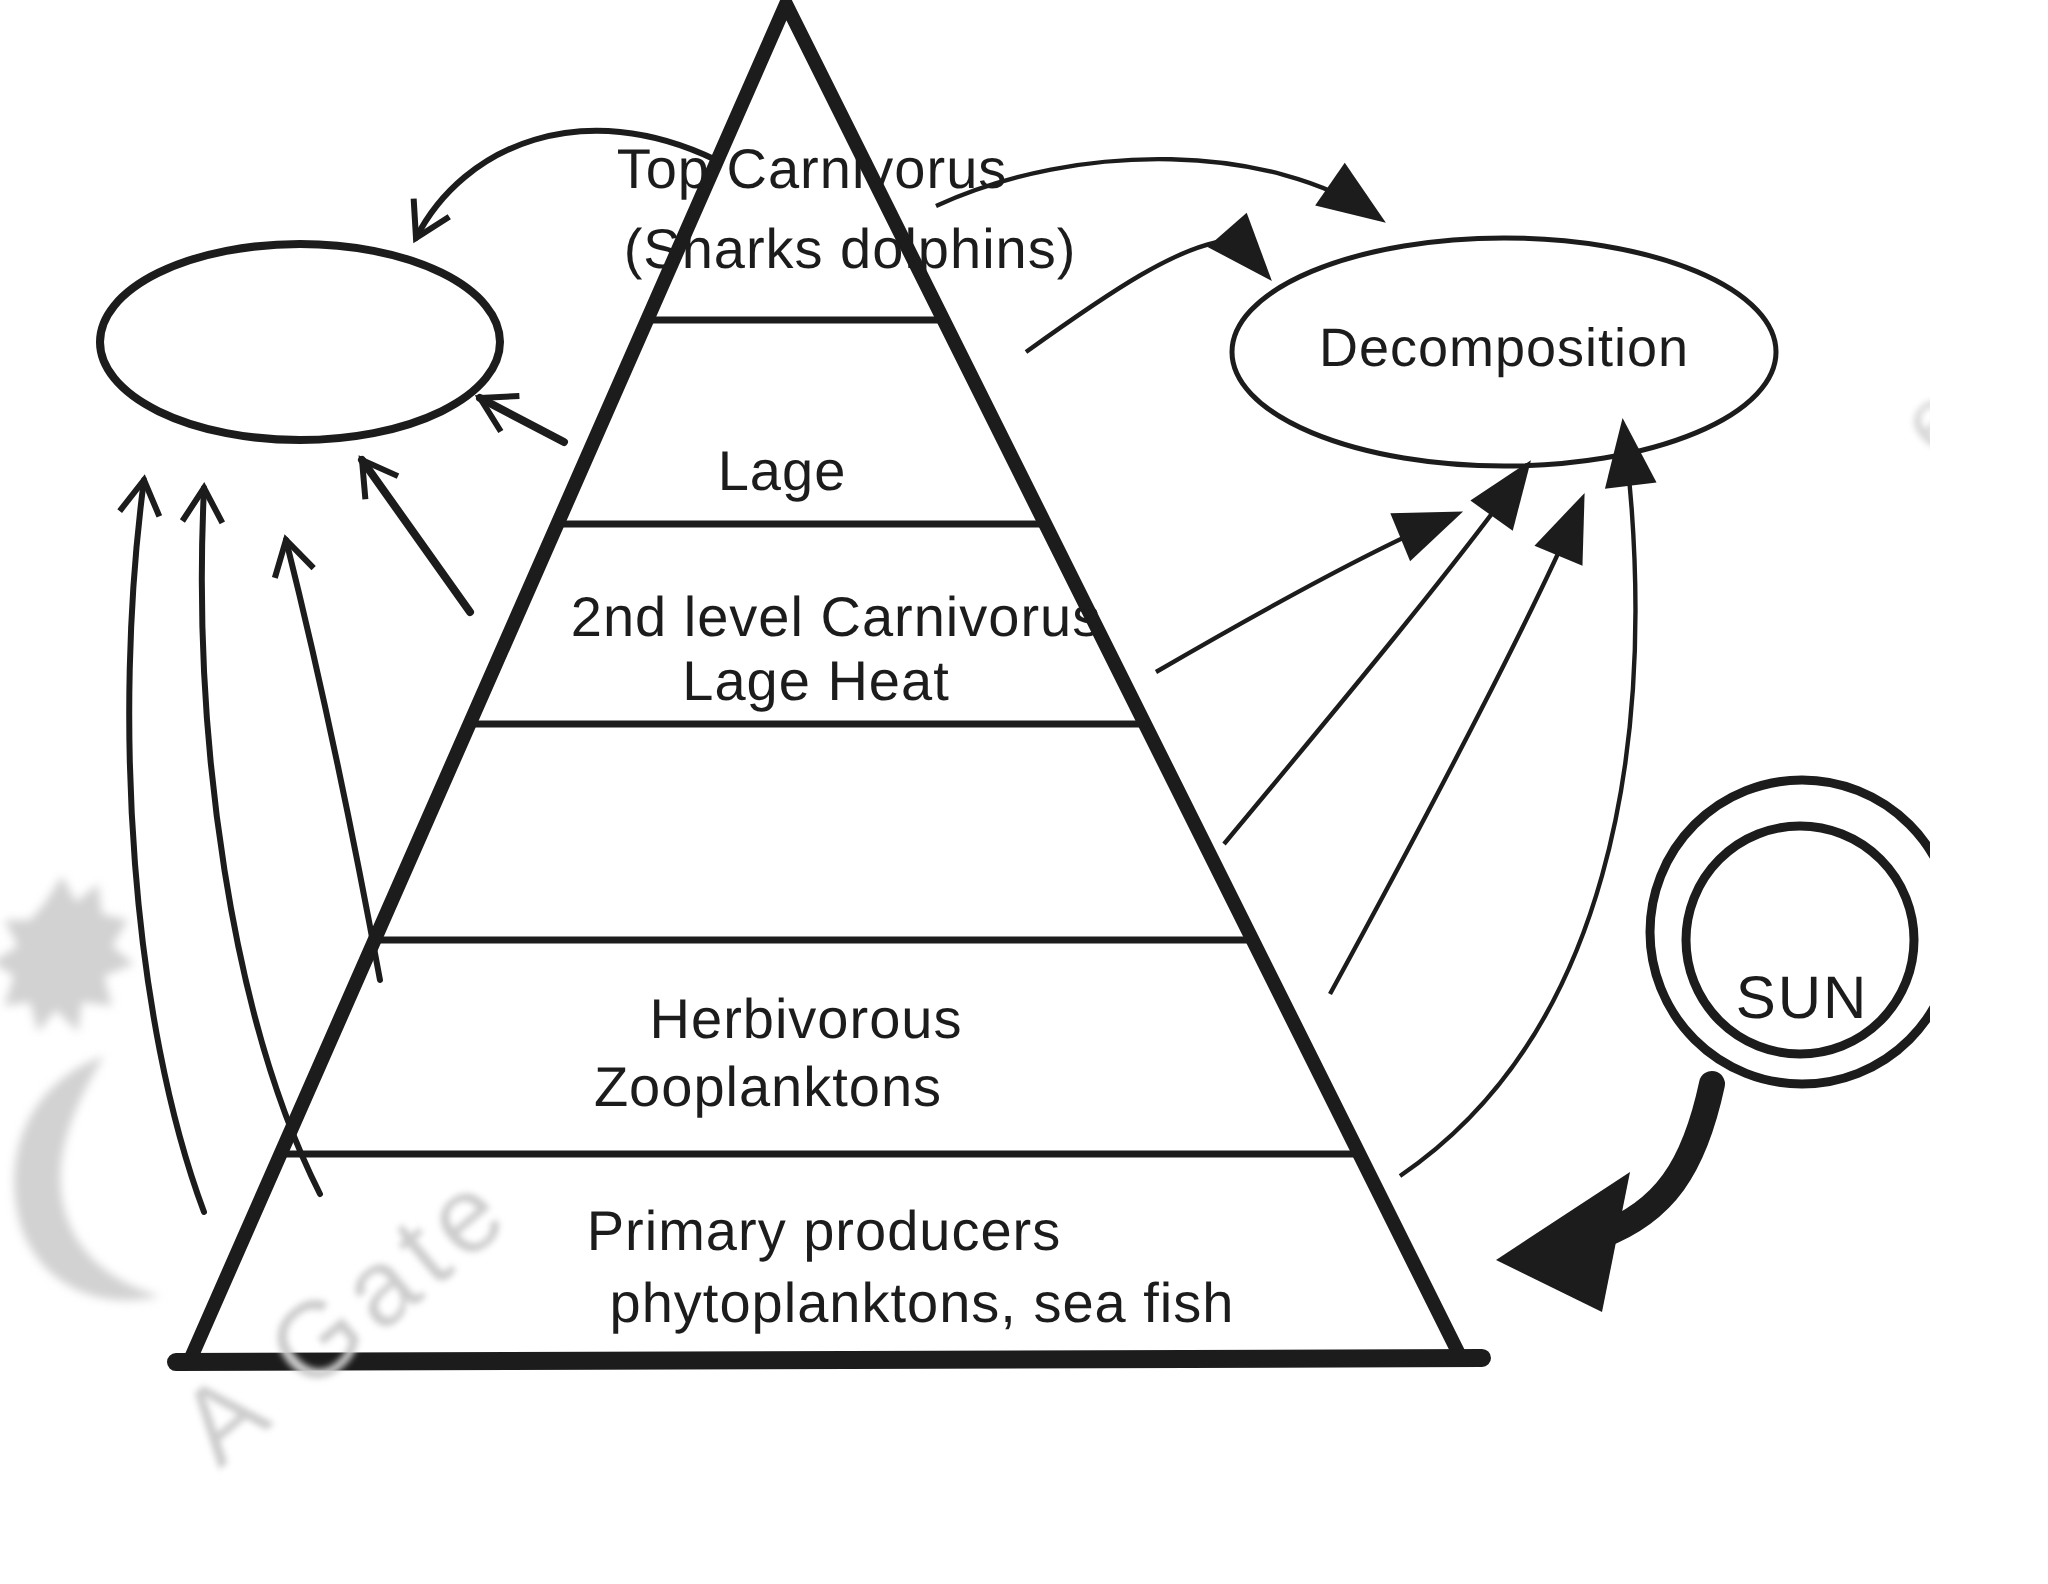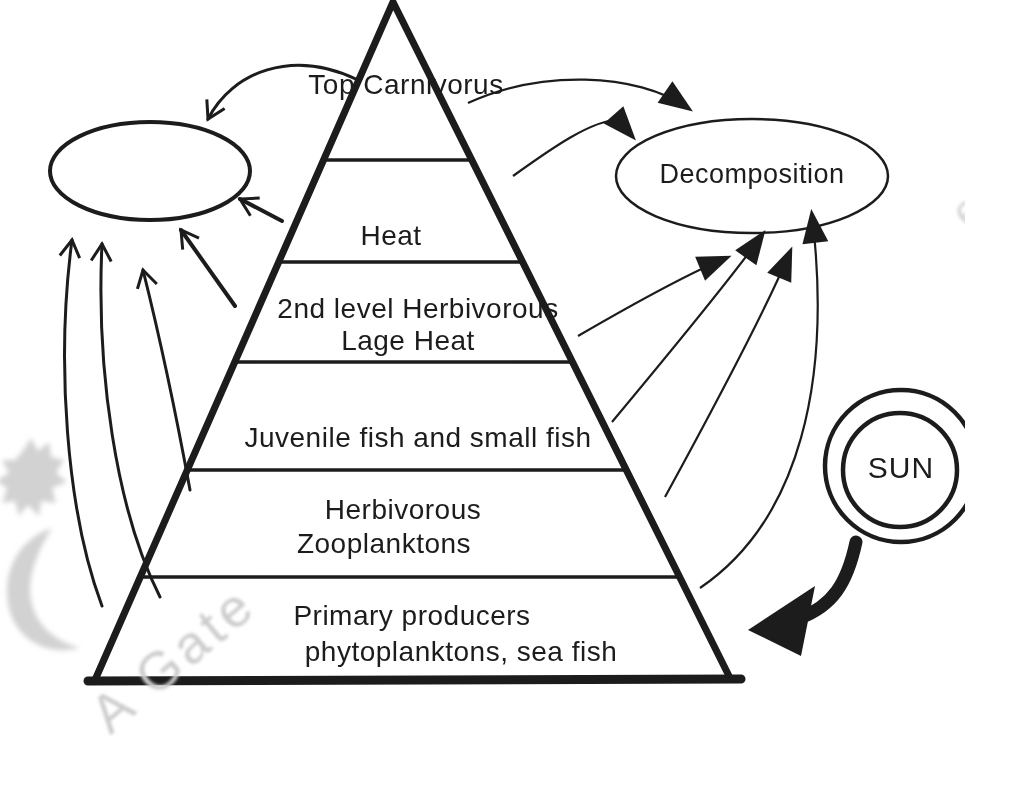--- a/index.html
+++ b/index.html
@@ -15,21 +15,21 @@
   .lbl{
     position:absolute;
     transform:translateX(-50%);
     white-space:nowrap;
     font-size:28px;
     line-height:1.05;
     color:#1c1c1c;
     letter-spacing:0.5px;
   }
   .node-lbl{font-size:27px;}
-  .sun-lbl{font-size:30px;letter-spacing:1px;}
+  .sun-lbl{font-size:30px;letter-spacing:1px;margin-top:32px;}
   .wm{
     position:absolute;
     color:#cccccc;
     filter:blur(1.5px);
     user-select:none;
   }
   .wm-gate{
     left:98px;top:690px;
     font-size:54px;letter-spacing:5px;
     transform:rotate(-40deg);
@@ -104,27 +104,27 @@
       <path d="M700,588 C800,520 832,380 812,215" marker-end="url(#mSolid)"></path>
     </g>
 
     <g>
       <path d="M856,542 C847,584 832,606 800,618" fill="none" stroke="#1c1c1c" stroke-width="13" stroke-linecap="round"></path>
       <polygon points="748,630 815,586 801,656" fill="#1c1c1c"></polygon>
     </g>
   </svg>
 
   <div class="lbl" style="left:406px;top:70px;">Top Carnivorus</div>
+  <div class="lbl" style="left:425px;top:110px;">(Sharks dolphins)</div>
 
-  <div class="lbl" style="left:391px;top:221px;">Heat</div>
+  <div class="lbl" style="left:391px;top:221px;">Lage</div>
 
-  <div class="lbl" style="left:418px;top:294px;">2nd level Herbivorous</div>
+  <div class="lbl" style="left:418px;top:294px;">2nd level Carnivorus</div>
   <div class="lbl" style="left:408px;top:326px;">Lage Heat</div>
 
-  <div class="lbl" style="left:418px;top:423px;">Juvenile fish and small fish</div>
 
   <div class="lbl" style="left:403px;top:495px;">Herbivorous</div>
   <div class="lbl" style="left:384px;top:529px;">Zooplanktons</div>
 
   <div class="lbl" style="left:412px;top:601px;">Primary producers</div>
   <div class="lbl" style="left:461px;top:637px;">phytoplanktons, sea fish</div>
 
   <div class="lbl node-lbl" style="left:752px;top:160px;">Decomposition</div>
   <div class="lbl sun-lbl" style="left:901px;top:452px;">SUN</div>
 

